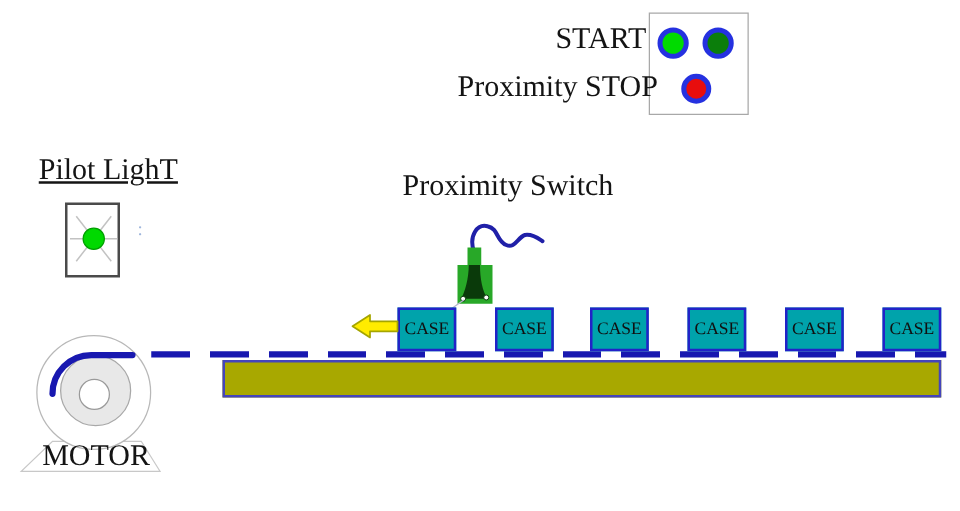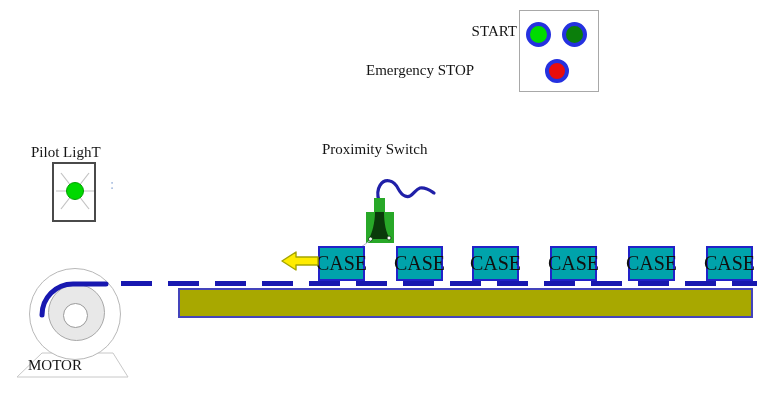--- a/index.html
+++ b/index.html
@@ -1,62 +1,62 @@
 <!DOCTYPE html>
 <html><head>
 <meta charset="utf-8">
 <style>
   html,body{margin:0;padding:0;background:#fff;}
   .canvas{
     position:relative;width:768px;height:409px;background:#ffffff;
     font-family:"Liberation Serif", serif;color:#111;overflow:hidden;
   }
-  .label{position:absolute;font-size:15px;line-height:21px;white-space:nowrap;color:#141414;}
+  .label{position:absolute;font-size:24px;line-height:21px;white-space:nowrap;color:#141414;}
   
   .panel-box{position:absolute;left:519px;top:10px;width:78px;height:80px;background:#fff;border:1px solid #a8a8a8;}
   .pbtn{position:absolute;border-radius:50%;box-sizing:content-box;}
   .pbtn.start{left:526px;top:22px;width:17px;height:17px;border:4px solid #2531e0;background:#00db00;}
   .pbtn.countrest{left:562px;top:22px;width:17px;height:17px;border:4px solid #2531e0;background:#0b7e0b;}
   .pbtn.stop{left:545px;top:59px;width:16px;height:16px;border:4px solid #2531e0;background:#e80d0d;}
   .lbl-start{left:400px;top:21px;width:117px;text-align:right;}
   .lbl-countrest{left:602px;top:21px;}
   .lbl-emstop{left:366px;top:60px;}
   
-  .lbl-pilot{left:31px;top:142px;}
+  .lbl-pilot{left:31px;top:126px;text-decoration:underline;}
   .pilot-box{position:absolute;left:52px;top:162px;width:40px;height:56px;background:#fff;border:2px solid #4a4a4a;}
   .faint-colon{position:absolute;left:110px;top:176px;font-size:15px;color:#9fb6dc;}
   
   .lbl-prox{left:322px;top:139px;}
   .prox-stem{position:absolute;left:374px;top:198px;width:11px;height:15px;background:#28a828;}
   .prox-body{position:absolute;left:366px;top:212px;width:28px;height:31px;background:#28a828;}
   .prox-body svg{position:absolute;left:0;top:0;}
   .svgabs{position:absolute;}
   
   .conveyor{position:absolute;left:178px;top:288px;width:575px;height:30px;box-sizing:border-box;background:#a8a800;border:2px solid #4444bb;}
   .belt-dashes{position:absolute;left:121px;top:281px;width:636px;height:5px;
     background:repeating-linear-gradient(90deg,#1818b0 0px,#1818b0 31px,rgba(0,0,0,0) 31px,rgba(0,0,0,0) 47px);}
   .case-box{position:absolute;top:246px;width:47px;height:35px;box-sizing:border-box;background:#00a3ab;border:2px solid #2222c8;
-    display:flex;align-items:center;justify-content:center;font-size:20px;color:#101010;}
+    display:flex;align-items:center;justify-content:center;font-size:14px;color:#101010;}
   
   .m-outer{position:absolute;left:29px;top:268px;width:90px;height:90px;border-radius:50%;background:#fff;border:1px solid #b8b8b8;}
   .m-mid{position:absolute;left:48px;top:284px;width:55px;height:55px;border-radius:50%;background:#e8e8e8;border:1px solid #a8a8a8;}
   .m-inner{position:absolute;left:63px;top:303px;width:23px;height:23px;border-radius:50%;background:#fff;border:1px solid #9a9a9a;}
-  .lbl-motor{left:28px;top:355px;width:92px;text-align:left;}
+  .lbl-motor{left:28px;top:355px;width:92px;text-align:right;}
 </style>
 </head>
 <body>
 
 <div class="canvas">
 
   <div class="label lbl-start">START</div>
   <div class="panel-box"></div>
   <div class="pbtn start"></div>
   <div class="pbtn countrest"></div>
   <div class="pbtn stop"></div>
-  <div class="label lbl-emstop">Emergency STOP</div>
+  <div class="label lbl-emstop">Proximity STOP</div>
 
   <div class="label lbl-pilot">Pilot LighT</div>
   <div class="pilot-box">
     <svg width="40" height="56" viewBox="0 0 40 56">
       <g stroke="#c2c2c2" stroke-width="1.2">
         <line x1="2" y1="27" x2="40" y2="27"></line>
         <line x1="7" y1="9" x2="35" y2="45"></line>
         <line x1="35" y1="9" x2="7" y2="45"></line>
       </g>
       <circle cx="21" cy="27" r="8.5" fill="#00d900" stroke="#00a000" stroke-width="1"></circle>

